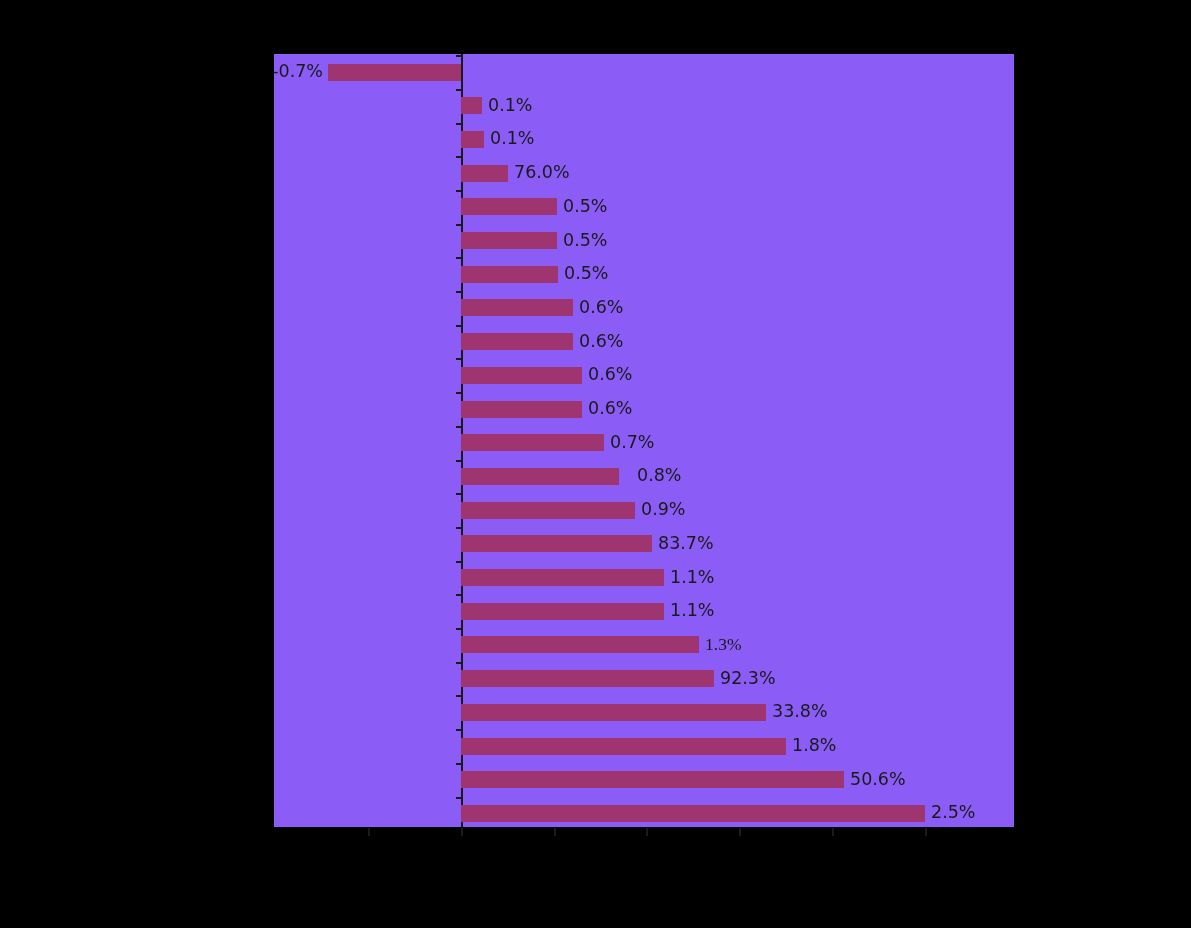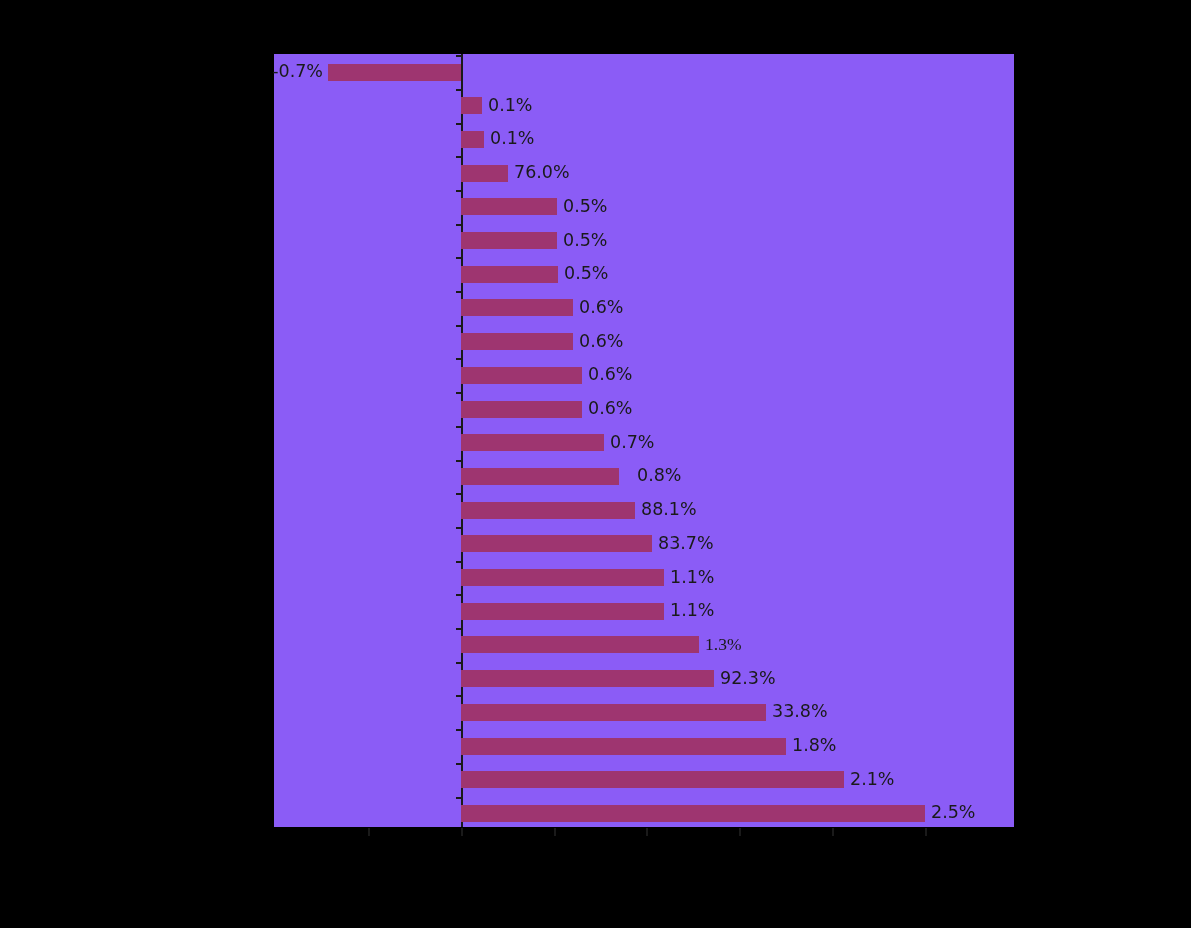--- a/index.html
+++ b/index.html
@@ -161,25 +161,25 @@
         <div class="bar-label pos" style="top: 110px; left: 240px;">76.0%</div>
         <div class="bar-label pos" style="top: 144px; left: 289px;">0.5%</div>
         <div class="bar-label pos" style="top: 178px; left: 289px;">0.5%</div>
         <div class="bar-label pos" style="top: 211px; left: 290px;">0.5%</div>
         <div class="bar-label pos" style="top: 245px; left: 305px;">0.6%</div>
         <div class="bar-label pos" style="top: 279px; left: 305px;">0.6%</div>
         <div class="bar-label pos" style="top: 312px; left: 314px;">0.6%</div>
         <div class="bar-label pos" style="top: 346px; left: 314px;">0.6%</div>
         <div class="bar-label pos" style="top: 380px; left: 336px;">0.7%</div>
         <div class="bar-label pos" style="top: 413px; left: 351px; margin-left: 12px;">0.8%</div>
-        <div class="bar-label pos" style="top: 447px; left: 367px;">88.1%</div>
+        <div class="bar-label pos" style="top: 447px; left: 367px;">0.9%</div>
         <div class="bar-label pos" style="top: 481px; left: 384px;">83.7%</div>
         <div class="bar-label pos" style="top: 515px; left: 396px;">1.1%</div>
         <div class="bar-label pos" style="top: 548px; left: 396px;">1.1%</div>
         <div class="bar-label pos" style="top: 582px; left: 431px; font-family: Liberation Serif, serif;">1.3%</div>
         <div class="bar-label pos" style="top: 616px; left: 446px;">92.3%</div>
         <div class="bar-label pos" style="top: 649px; left: 498px;">33.8%</div>
         <div class="bar-label pos" style="top: 683px; left: 518px;">1.8%</div>
-        <div class="bar-label pos" style="top: 717px; left: 576px;">2.1%</div>
+        <div class="bar-label pos" style="top: 717px; left: 576px;">50.6%</div>
         <div class="bar-label pos" style="top: 750px; left: 657px;">2.5%</div>
       </div>
   </div>
 </div>
 
 </body></html>

